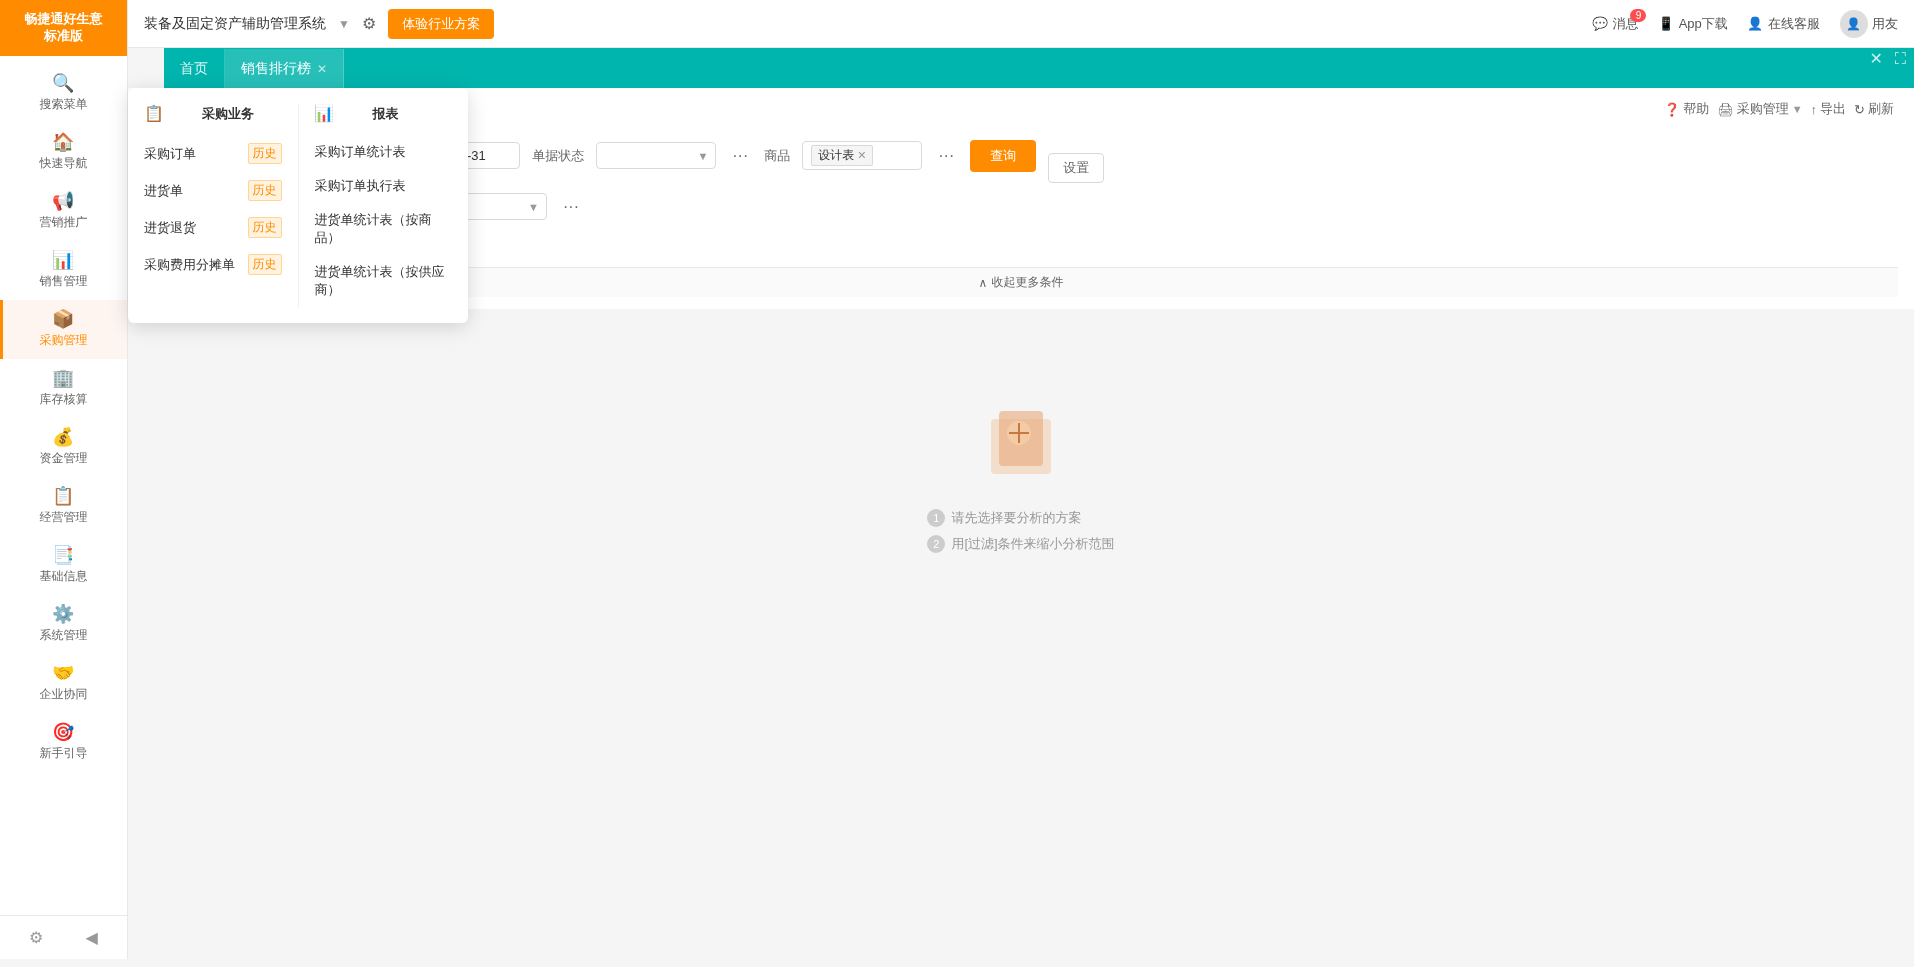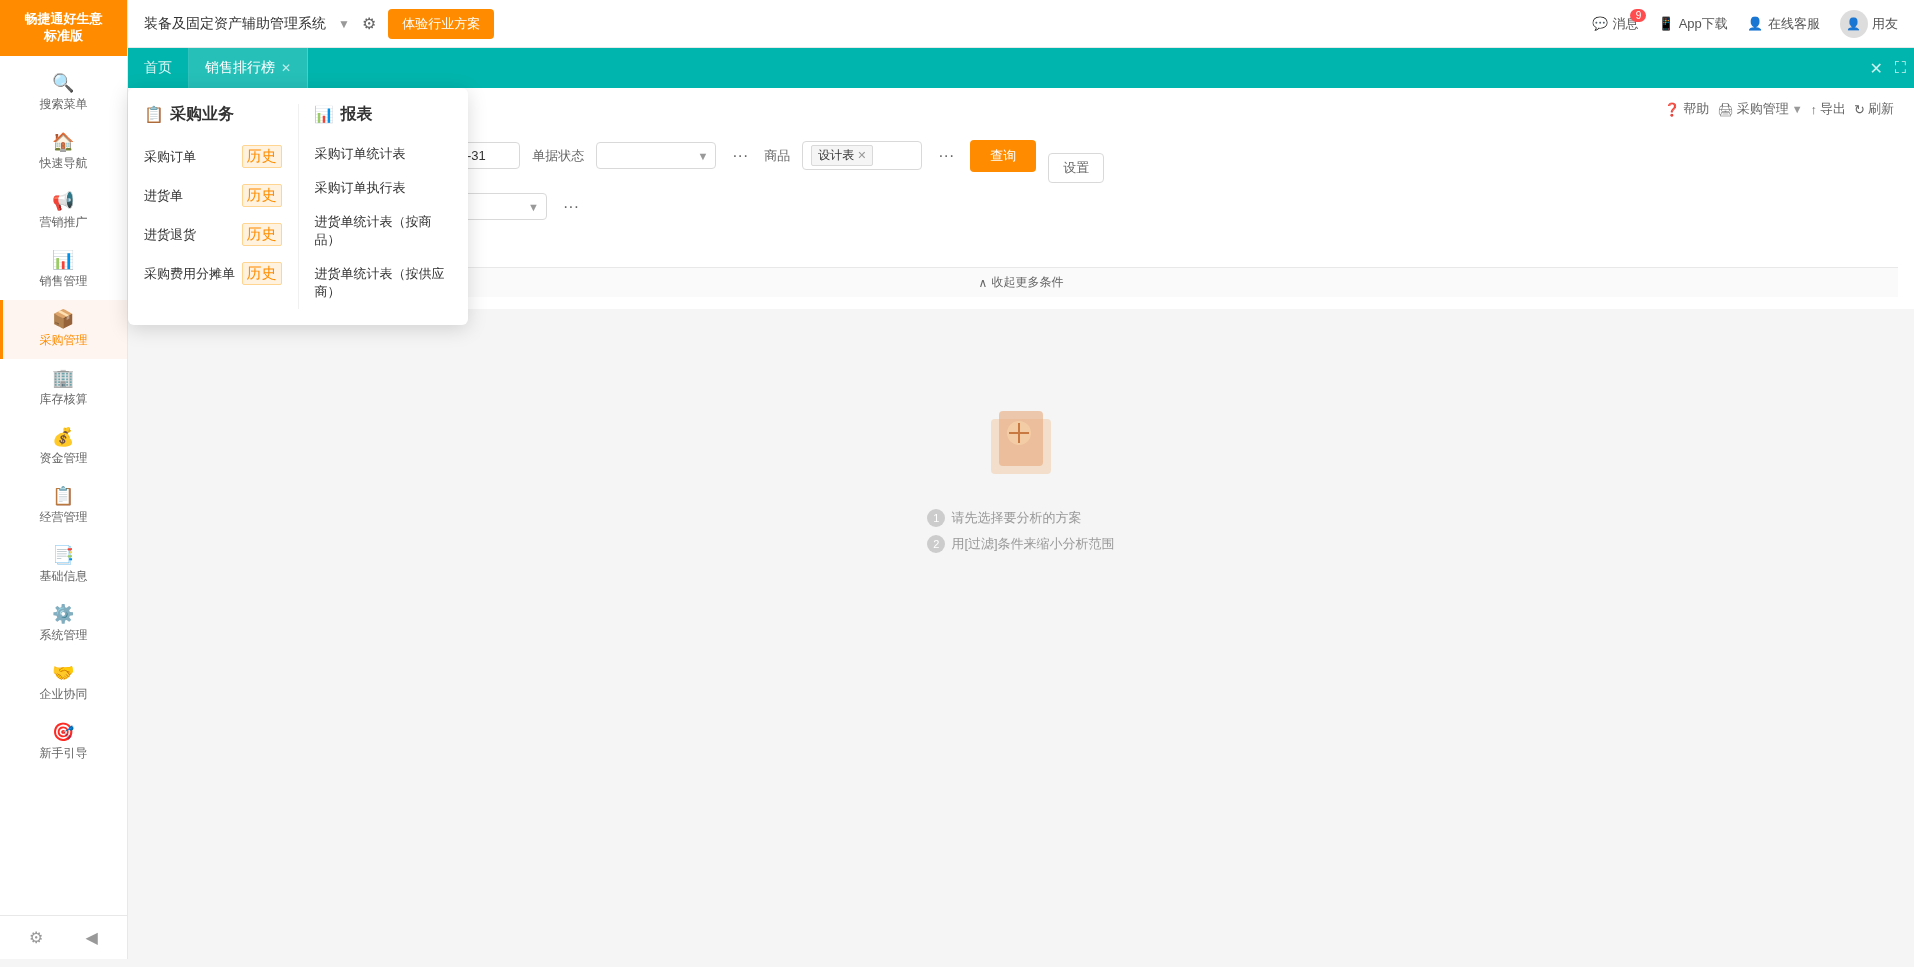--- a/index.html
+++ b/index.html
@@ -165,24 +165,25 @@
       justify-content: center;
       font-size: 12px;
       color: #666;
     }
 
     
     .tab-bar {
       height: 40px;
       background: #00b5ad;
       display: flex;
-      align-items: center;
-      padding: 12px 0;
+      align-items: flex-start;
+      padding: 1px 0;
       flex-shrink: 0;
       position: relative;
+      margin-left: 36px;
     }
     .tab-item {
       height: 40px;
       display: flex;
       align-items: center;
       padding: 0 16px;
       font-size: 14px;
       cursor: pointer;
       color: rgba(255,255,255,0.85);
       border-right: 1px solid rgba(255,255,255,0.2);
@@ -412,40 +413,41 @@
       display: flex;
       align-items: center;
       gap: 6px;
       margin-bottom: 12px;
     }
     .col-header-icon {
       color: #ff8c00;
       font-size: 16px;
     }
     .col-header-label {
-      font-size: 16px;
+      font-size: 13px;
       font-weight: bold;
       color: #333;
+      margin-left: 32px;
     }
     .dropdown-item {
       display: flex;
       align-items: center;
       justify-content: space-between;
       padding: 8px 0;
       cursor: pointer;
       color: #333;
       font-size: 13px;
     }
     .history-tag {
       background: #fff3e0;
       color: #ff8c00;
       border: 1px solid #ffd591;
       border-radius: 2px;
       padding: 1px 4px;
-      font-size: 15px;
+      font-size: 12px;
     }
   </style>
 </head>
 <body>
 
 <div class="sidebar">
   <div class="sidebar-logo">
     <div class="logo-text">
       <div>畅捷通好生意</div>
       <div>标准版</div>

